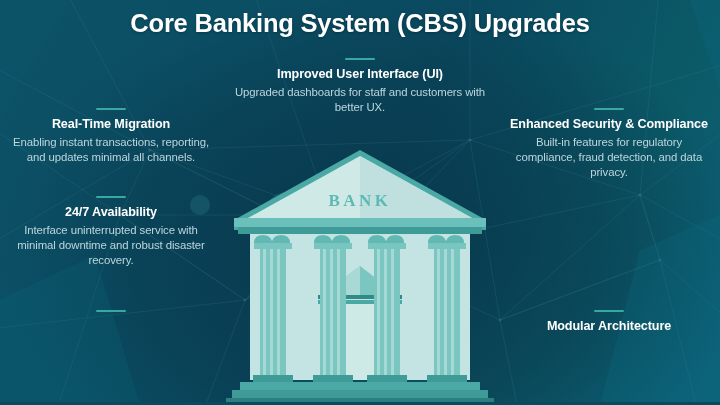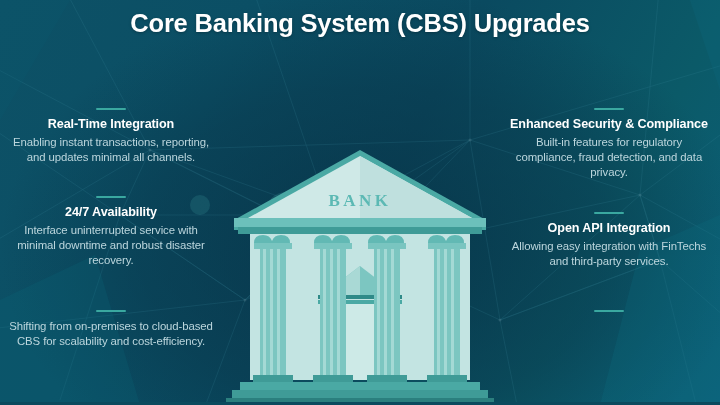--- a/index.html
+++ b/index.html
@@ -153,43 +153,43 @@
         <rect x="202" y="95" width="38" height="6" fill="#79c5c0"></rect>
         <rect x="201" y="227" width="40" height="9" fill="#3f9b97"></rect>
       </g>
     </g>
 
     <rect x="14" y="234" width="240" height="8" fill="#4aa9a4"></rect>
     <rect x="6" y="242" width="256" height="8" fill="#3f9b97"></rect>
     <rect x="0" y="250" width="268" height="7" fill="#2b7f7e"></rect>
   </svg>
 
+  <div class="block topblock">
+    <div class="divider"></div>
+    <div class="b-head">Improved User Interface (UI)</div>
+    <div class="b-body">Upgraded dashboards for staff and customers with better UX.</div>
+  </div>
 
   <div class="block l1">
     <div class="divider"></div>
-    <div class="b-head">Real-Time Integration</div>
+    <div class="b-head">Real-Time Migration</div>
     <div class="b-body">Enabling instant transactions, reporting, and updates minimal all channels.</div>
   </div>
   <div class="block l2">
     <div class="divider"></div>
     <div class="b-head">24/7 Availability</div>
     <div class="b-body">Interface uninterrupted service with minimal downtime and robust disaster recovery.</div>
   </div>
   <div class="block l3">
     <div class="divider"></div>
-    <div class="b-body">Shifting from on-premises to cloud-based CBS for scalability and cost-efficiency.</div>
   </div>
 
   <div class="block r1">
     <div class="divider"></div>
     <div class="b-head">Enhanced Security &amp; Compliance</div>
     <div class="b-body">Built-in features for regulatory compliance, fraud detection, and data privacy.</div>
   </div>
-  <div class="block r2">
-    <div class="divider"></div>
-    <div class="b-head">Open API Integration</div>
-    <div class="b-body">Allowing easy integration with FinTechs and third-party services.</div>
-  </div>
   <div class="block r3">
     <div class="divider"></div>
+    <div class="b-head">Modular Architecture</div>
   </div>
 
 </div>
 
 </body></html>

